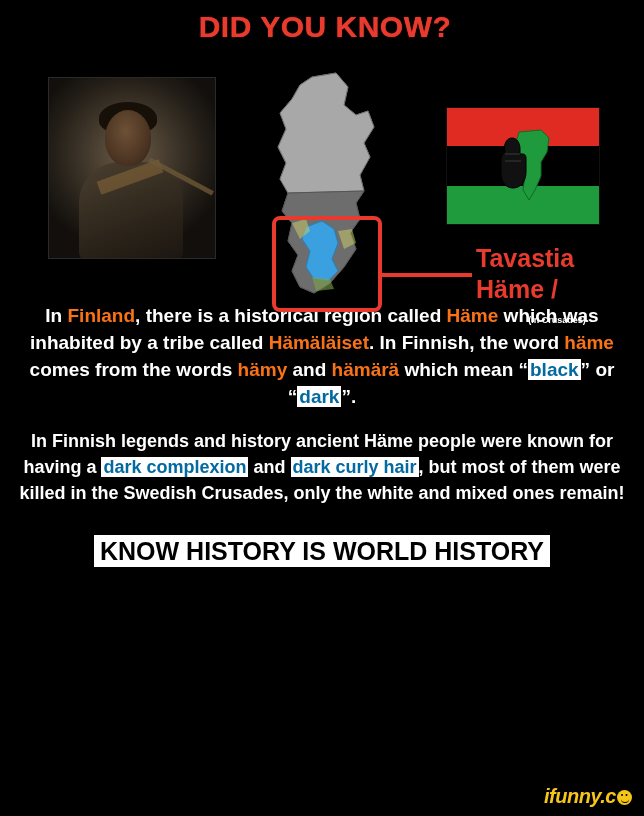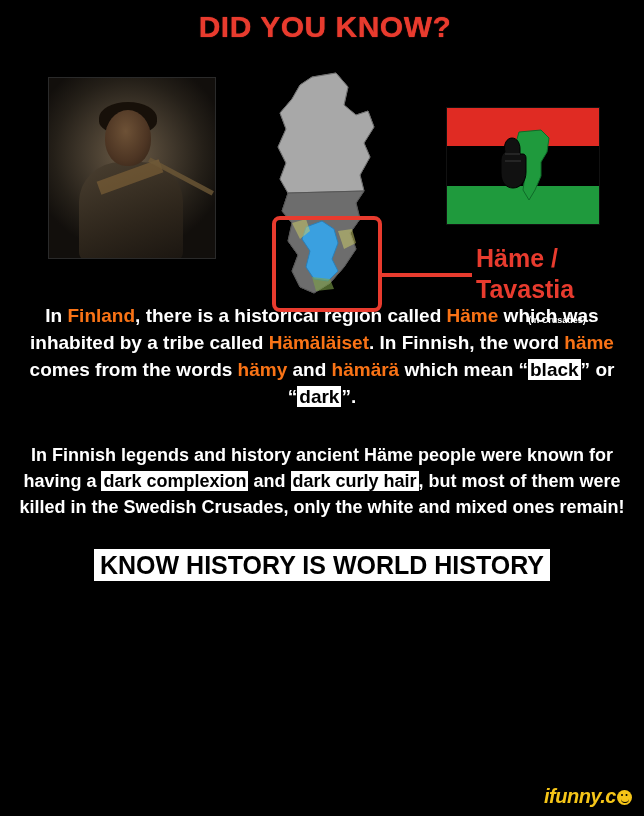--- a/index.html
+++ b/index.html
@@ -185,25 +185,25 @@
 
   
   .para {
     text-align: center;
     font-size: 19px;
     font-weight: bold;
     line-height: 1.42;
     padding: 0 10px;
   }
   .p1 { margin-top: 6px; }
-  .p2 { margin-top: 32px; font-size: 18px; line-height: 1.44; }
+  .p2 { margin-top: 18px; font-size: 18px; line-height: 1.44; }
   .red { color: #f97316; }
   .hl {
     background: #ffffff;
-    color: #000000;
+    color: #0369a1;
     padding: 0 2px;
   }
 
   .banner {
     margin-top: 30px;
     text-align: center;
   }
   .banner span {
     background: #ffffff;
     color: #000000;
@@ -297,22 +297,22 @@
         <path d="M8 4 L30 2 L38 10 L36 24 L30 34 L30 48 L24 62 L18 72 L12 62 L14 48 L6 34 L4 18 Z" fill="#1f9a3d" stroke="#0e6b28" stroke-width="1"></path>
       </svg>
       <svg class="fist" viewBox="0 0 28 58">
         <path d="M6 20 C4 12 8 6 13 6 C18 6 21 11 21 17 L21 22 L24 22 C26 22 27 24 27 26 L27 40
                  C27 50 21 56 14 56 C7 56 2 50 2 41 L2 28 C2 24 4 21 6 20 Z" fill="#111111" stroke="#000" stroke-width="1"></path>
         <path d="M6 22 L21 22 M6 29 L22 29" stroke="#3a3a3a" stroke-width="1.2" fill="none"></path>
       </svg>
     </div>
 
     <div class="hame-label">
+      <div>Tavastia</div>
       <div>Häme /</div>
-      <div>Tavastia</div>
     </div>
     <div class="hame-sub">(In Crusades)</div>
   </div>
 
   <div class="para p1">
     <span>In </span><span class="red">Finland</span><span>, there is a historical region called </span><span class="red">Häme</span><span> which was inhabited by a tribe called </span><span class="red">Hämäläiset</span><span>. In Finnish, the word </span><span class="red">häme</span><span> comes from the words </span><span class="red">hämy</span><span> and </span><span class="red">hämärä</span><span> which mean “</span><span class="hl">black</span><span>” or “</span><span class="hl">dark</span><span>”.</span>
   </div>
 
   <div class="para p2">
     <span>In Finnish legends and history ancient Häme people were known for having a </span><span class="hl">dark complexion</span><span> and </span><span class="hl">dark curly hair</span><span>, but most of them were killed in the Swedish Crusades, only the white and mixed ones remain!</span>

